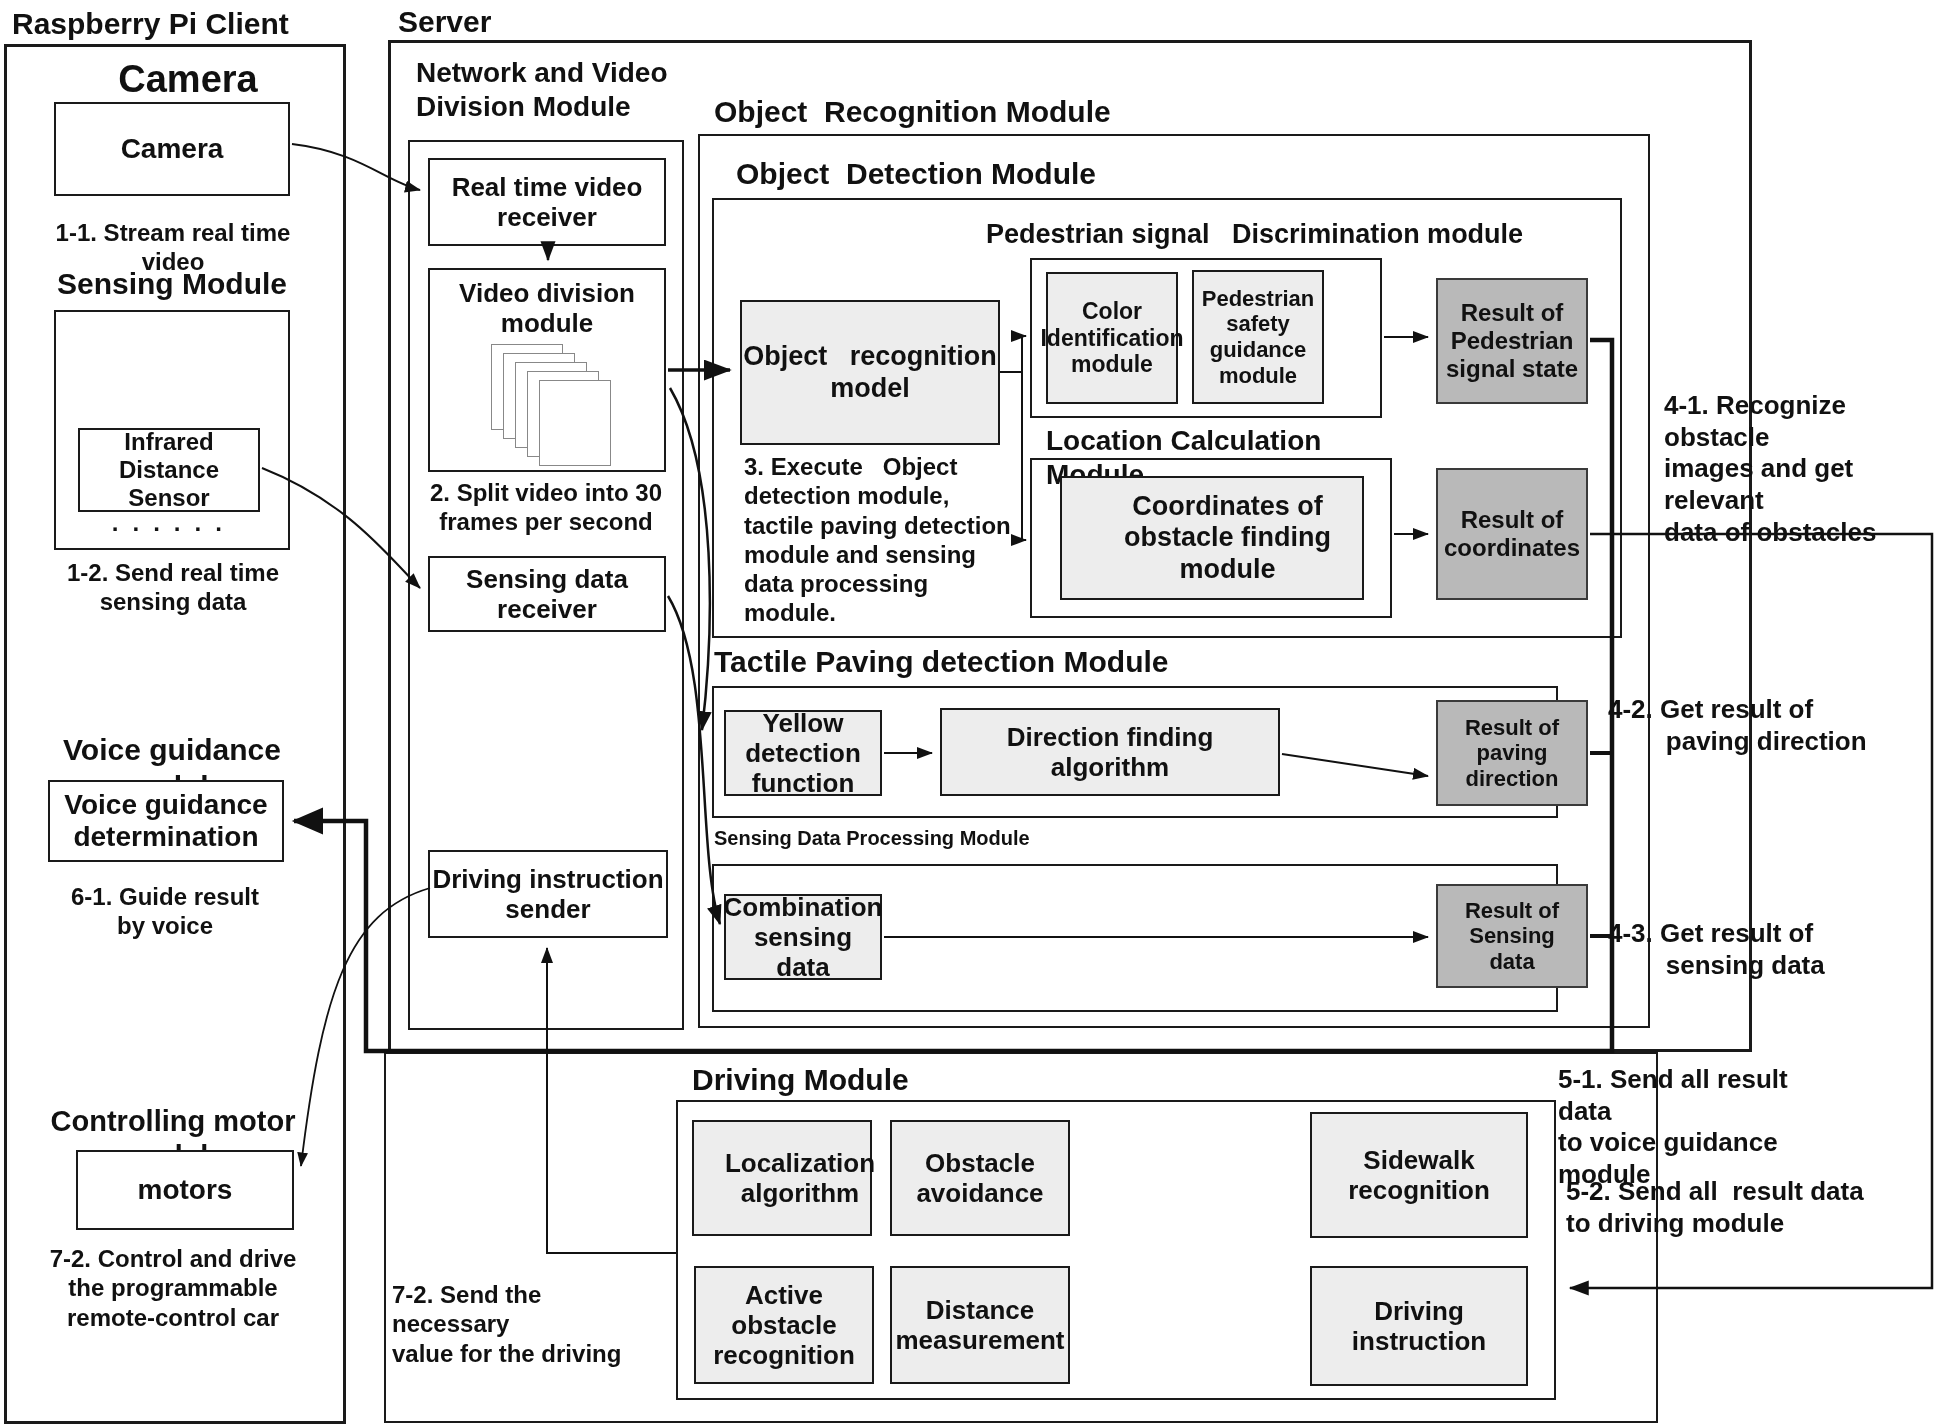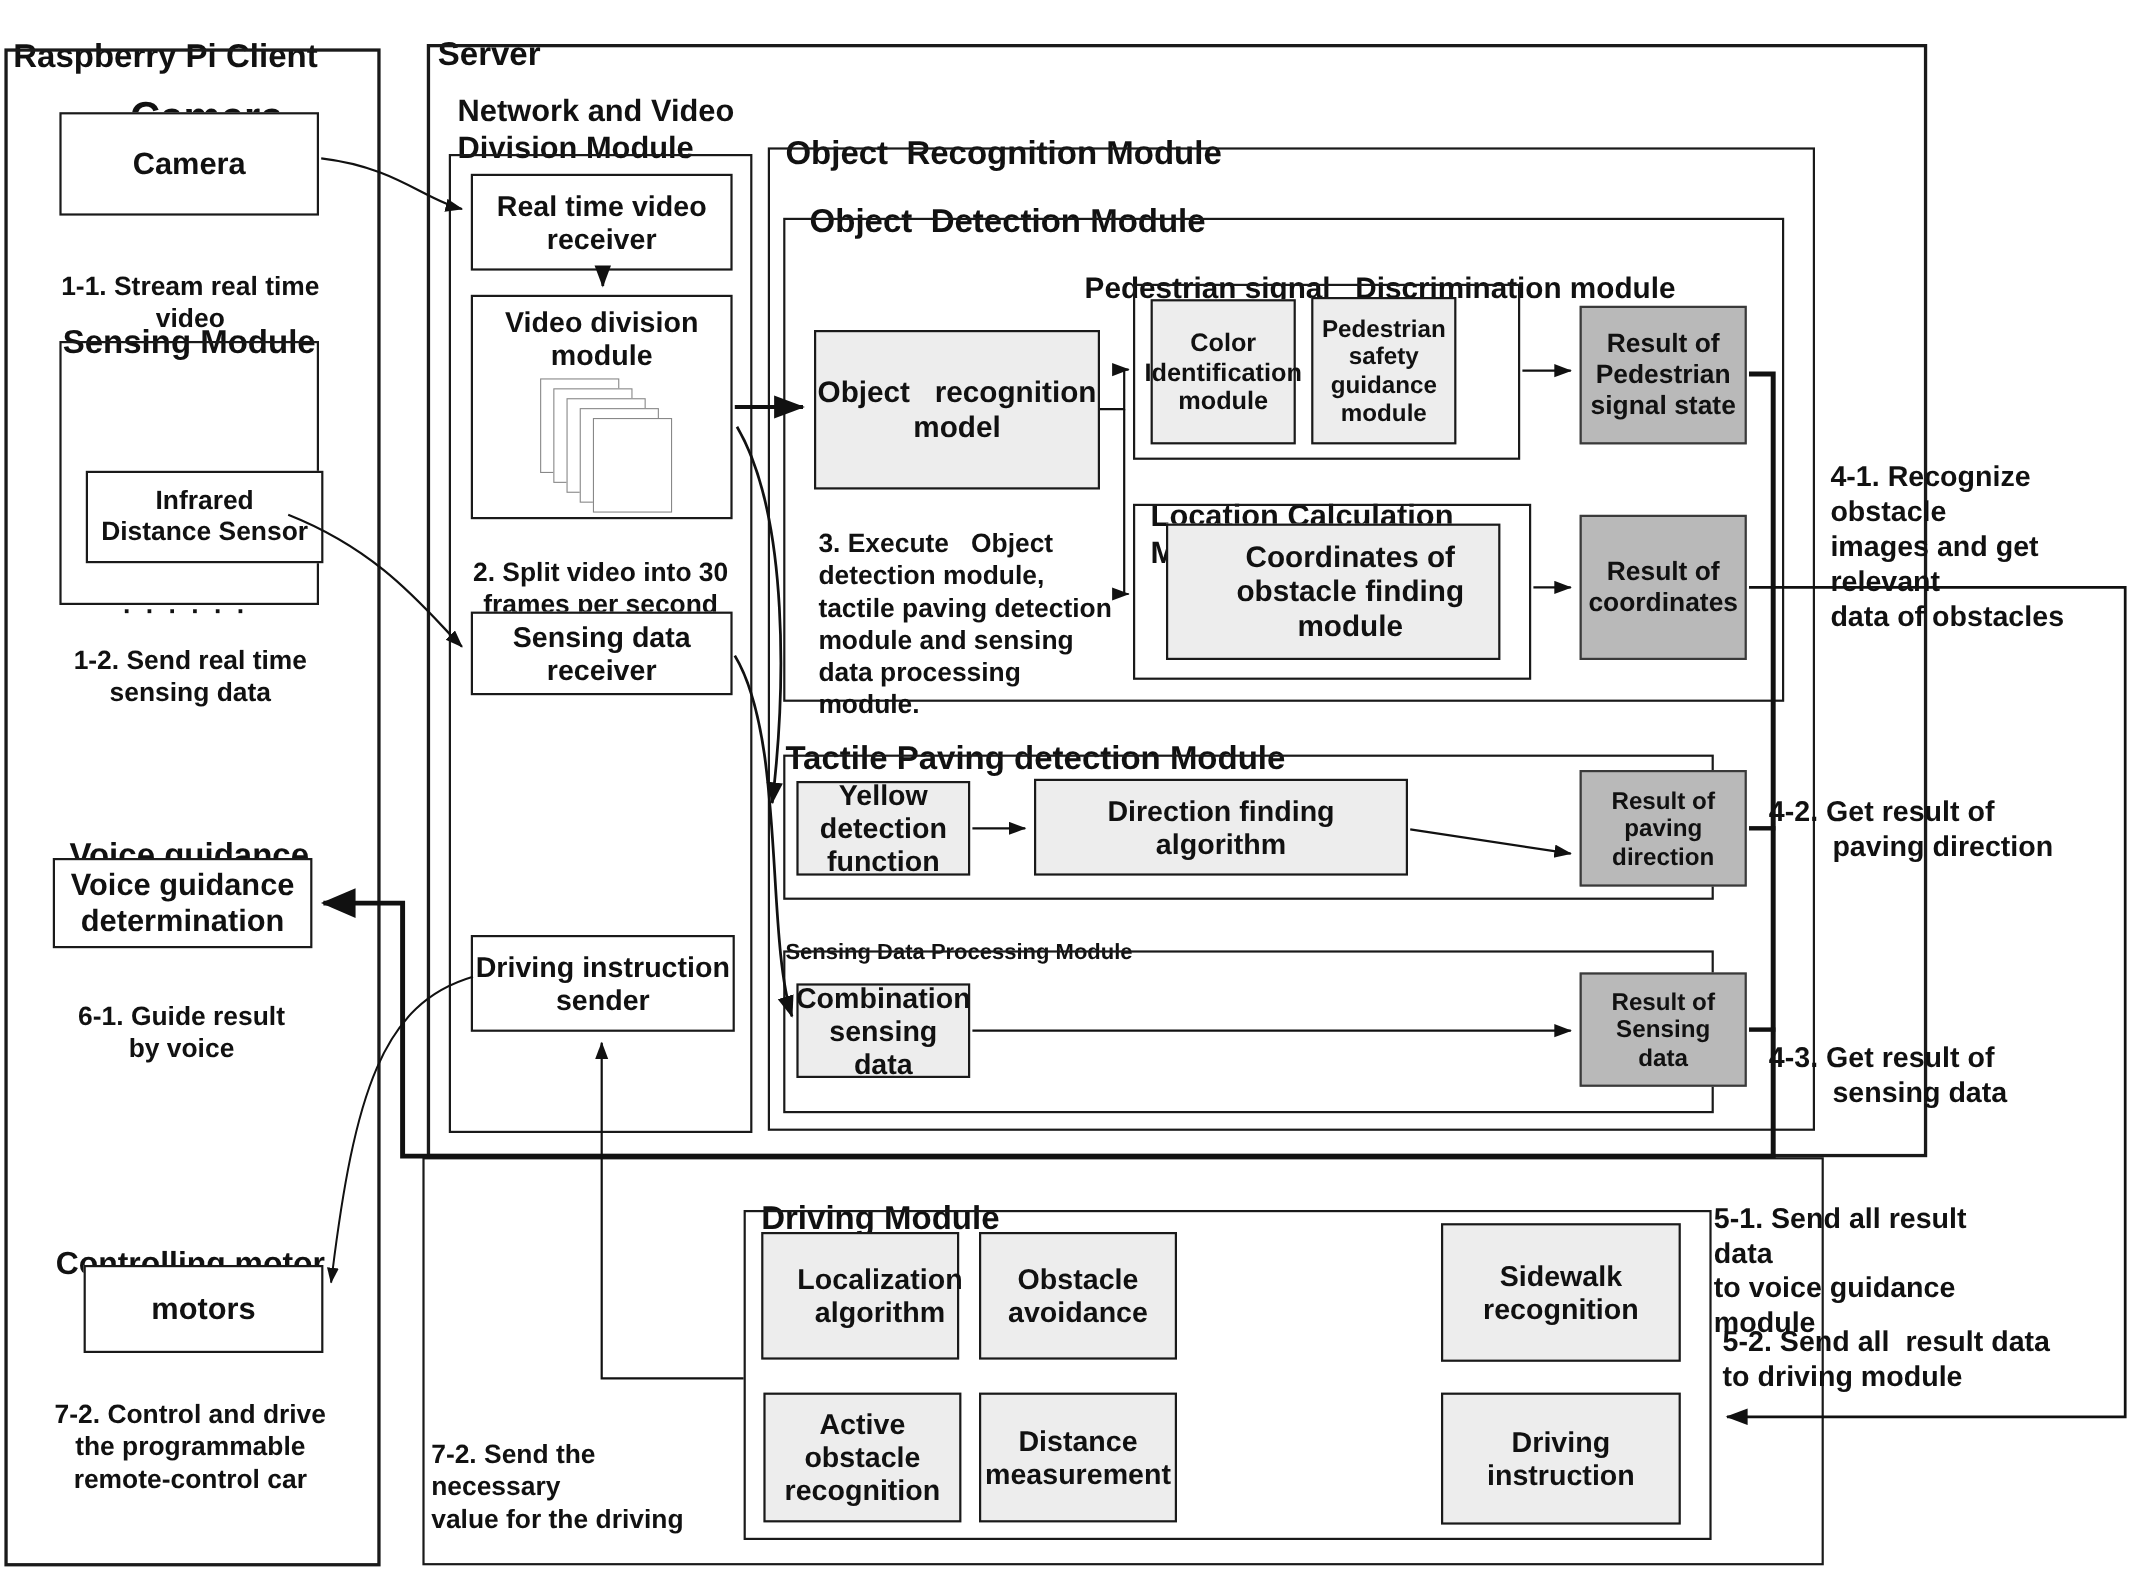--- a/index.html
+++ b/index.html
@@ -5,21 +5,21 @@
   html,body{margin:0;padding:0;background:#fff;}
   .stage{position:relative;width:1943px;height:1428px;background:#fff;
          font-family:"Liberation Sans",sans-serif;color:#111;font-weight:bold;overflow:hidden;}
   .frame{position:absolute;border:2.5px solid #1a1a1a;background:transparent;box-sizing:border-box;}
   .thick{border-width:3px;}
   .bx{position:absolute;border:2px solid #1a1a1a;background:#fff;box-sizing:border-box;
       display:flex;align-items:center;justify-content:center;text-align:center;
       white-space:pre-wrap;line-height:1.16;}
   .fill{background:#ededed;}
   .res{background:#b9b9b9;border-width:2.5px;border-color:#3a3a3a;}
-  .lbl{position:absolute;white-space:pre-wrap;line-height:1.22;margin-top:28px;}
+  .lbl{position:absolute;white-space:pre-wrap;line-height:1.22;}
   .ctr{text-align:center;}
   svg.wires{position:absolute;left:0;top:0;z-index:6;pointer-events:none;}
   .sheeticon{position:relative;width:160px;height:128px;}
   .sheet{position:absolute;width:72px;height:86px;border:1.5px solid #888;background:#fff;box-sizing:border-box;}
 </style>
 </head>
 <body>
 
 <div class="stage">
 
@@ -29,21 +29,21 @@
   <div class="frame thick" style="left:4px;top:44px;width:342px;height:1380px;"></div>
   <div class="frame thick" style="left:388px;top:40px;width:1364px;height:1012px;"></div>
   <div class="frame" style="left:384px;top:1052px;width:1274px;height:371px;"></div>
 
   <div class="lbl ctr" style="left:56px;top:56px;width:264px;font-size:38px;">Camera Module</div>
   <div class="bx" style="left:54px;top:102px;width:236px;height:94px;font-size:28px;">Camera</div>
   <div class="lbl ctr" style="left:30px;top:218px;width:286px;font-size:24px;">1-1. Stream real time video</div>
 
   <div class="lbl ctr" style="left:40px;top:266px;width:264px;font-size:30px;">Sensing Module</div>
   <div class="frame" style="left:54px;top:310px;width:236px;height:240px;"></div>
-  <div class="bx" style="left:78px;top:428px;width:216px;height:84px;font-size:24px;">Infrared
+  <div class="bx" style="left:78px;top:428px;width:182px;height:84px;font-size:24px;">Infrared
 Distance Sensor</div>
   <div class="lbl ctr" style="left:78px;top:514px;width:182px;font-size:24px;letter-spacing:3px;">· · · · · ·</div>
   <div class="lbl ctr" style="left:30px;top:558px;width:286px;font-size:24px;">1-2. Send real time
 sensing data</div>
 
   <div class="lbl ctr" style="left:14px;top:732px;width:316px;font-size:30px;">Voice guidance module</div>
   <div class="bx" style="left:48px;top:780px;width:236px;height:82px;font-size:28px;">Voice guidance
 determination</div>
   <div class="lbl ctr" style="left:50px;top:882px;width:230px;font-size:24px;">6-1. Guide result
 by voice</div>

